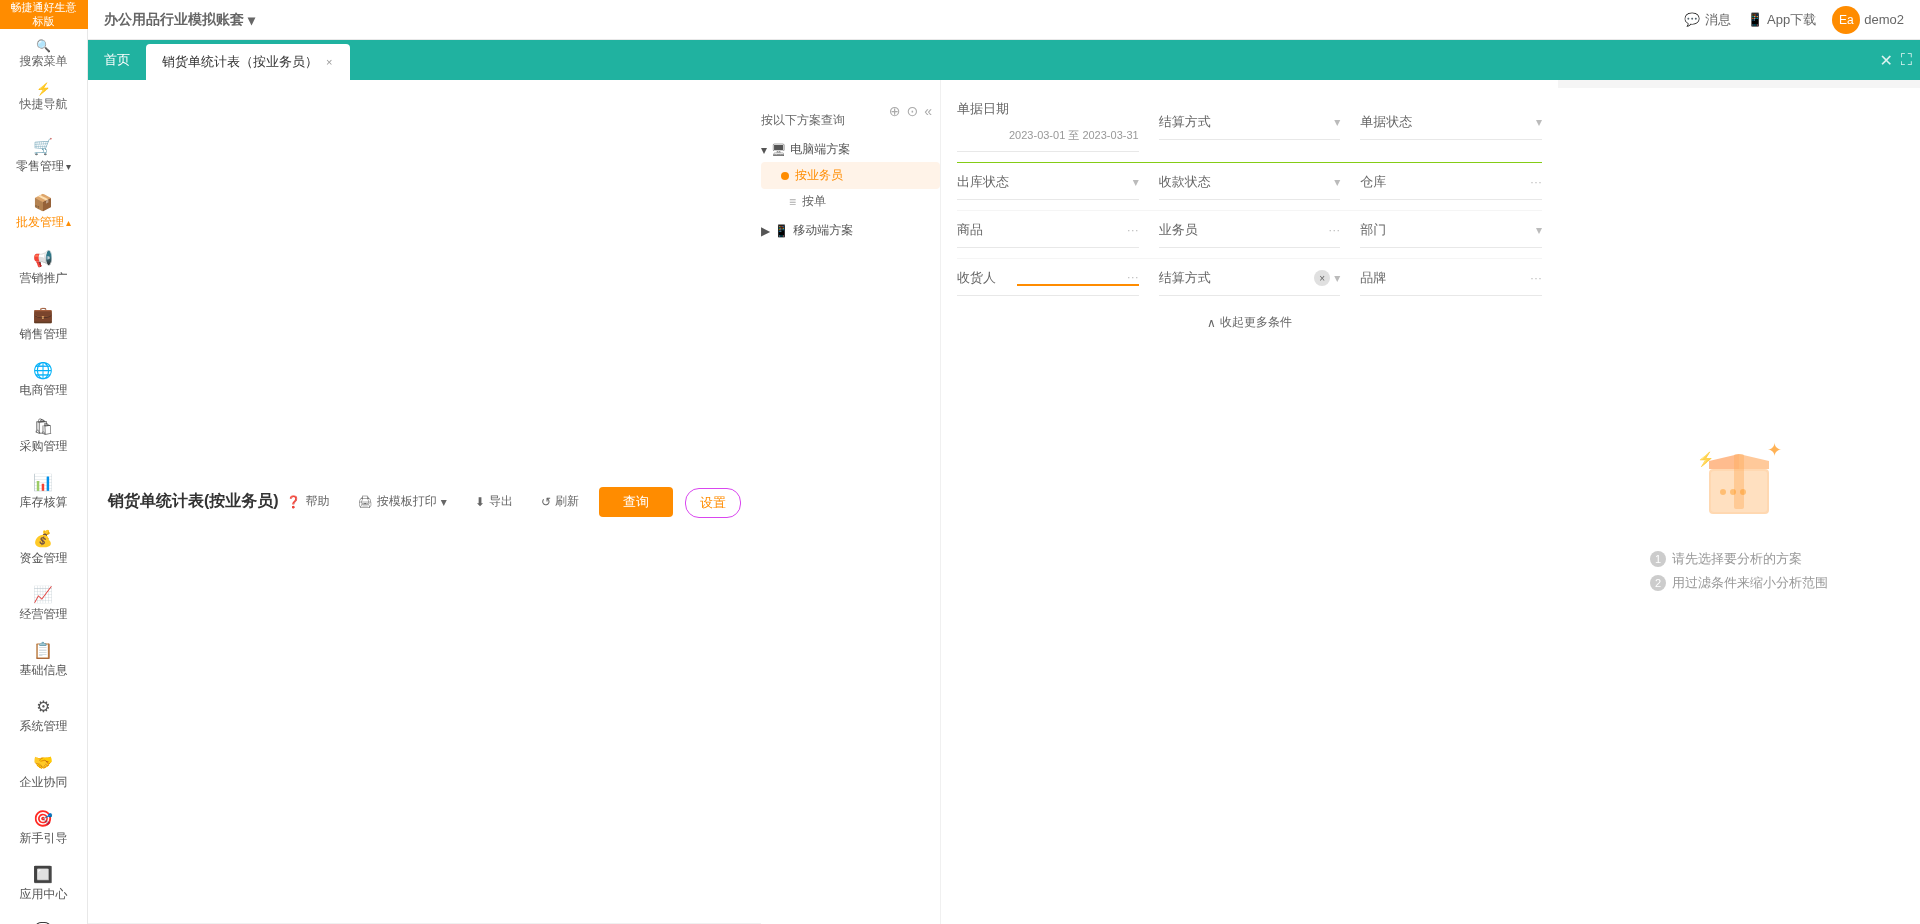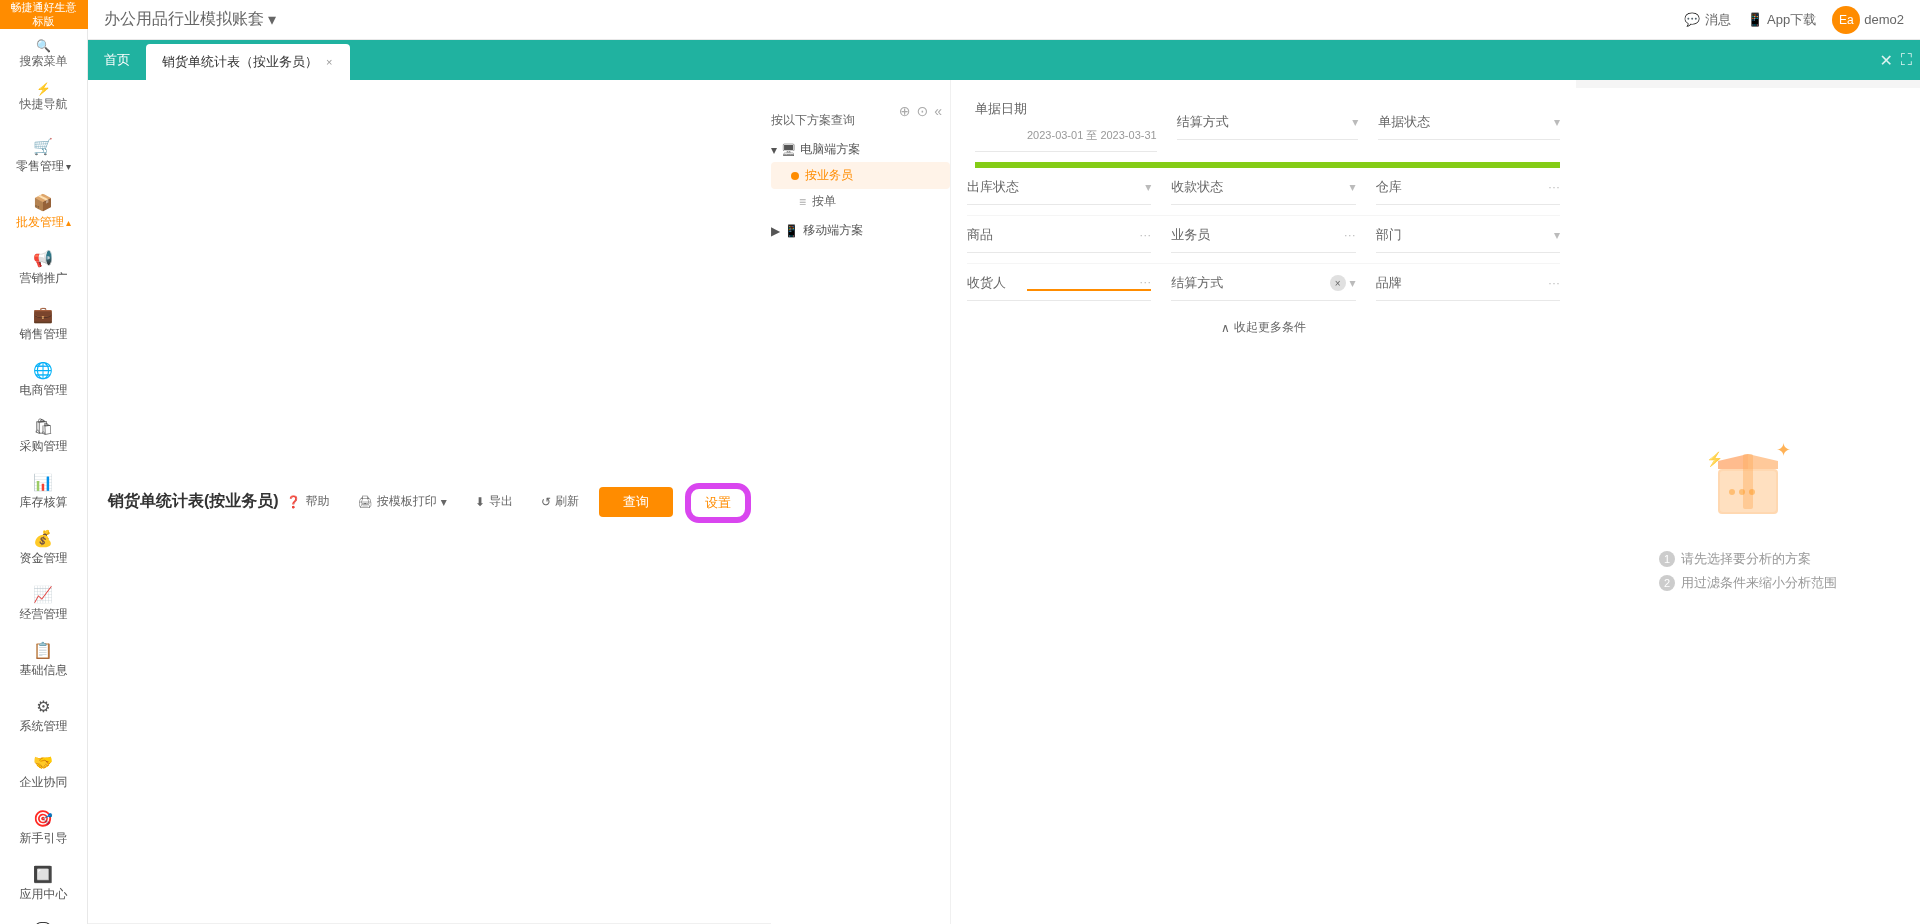--- a/index.html
+++ b/index.html
@@ -16,21 +16,21 @@
     .sidebar-item.active { color: #ff8c00; }
     .sidebar-item-icon { font-size: 16px; margin-bottom: 2px; }
     .sidebar-item-arrow { font-size: 10px; margin-left: 2px; }
     .sidebar-item-row { display: flex; align-items: center; }
 
     
     .main { flex: 1; display: flex; flex-direction: column; overflow: hidden; }
 
     
     .topbar { height: 40px; background: #fff; display: flex; align-items: center; padding: 0 16px; border-bottom: 1px solid #e8e8e8; justify-content: space-between; }
-    .topbar-left { display: flex; gap: 8px; color: #666; font-size: 16px; }
+    .topbar-left { display: flex; gap: 8px; color: #666; font-size: 14px; font-weight: bold; }
     .topbar-dropdown { display: flex; align-items: center; gap: 4px; cursor: pointer; color: #666; }
     .topbar-right { display: flex; align-items: center; gap: 16px; color: #666; font-size: 13px; }
     .topbar-right-item { display: flex; align-items: center; gap: 4px; cursor: pointer; }
     .avatar { width: 28px; height: 28px; border-radius: 50%; background: #ff8c00; display: flex; align-items: center; justify-content: center; color: #fff; font-size: 12px; overflow: hidden; }
 
     
     .tabbar { height: 40px; background: #20b2a0; display: flex; align-items: stretch; }
     .tab { padding: 0 16px; display: flex; align-items: center; cursor: pointer; color: rgba(255,255,255,0.85); font-size: 13px; gap: 6px; white-space: nowrap; }
     .tab.active { background: #fff; color: #333; border-radius: 4px 4px 0 0; margin-top: 4px; }
     .tab-close { color: #999; font-size: 11px; cursor: pointer; padding: 0 2px; }
@@ -40,21 +40,21 @@
 
     
     .content { flex: 1; overflow-y: auto; background: #f5f5f5; display: flex; }
 
     
     .page-header { background: #fff; padding: 12px 20px 0; display: flex; align-items: center; justify-content: space-between; border-bottom: 1px solid #f0f0f0; }
     .page-title { font-size: 16px; font-weight: 600; color: #333; padding-bottom: 12px; }
     .page-actions { display: flex; align-items: center; gap: 12px; padding-bottom: 12px; }
     .page-action-btn { display: flex; align-items: center; gap: 4px; color: #666; font-size: 12px; cursor: pointer; padding: 4px 8px; border-radius: 4px; }
     .btn-primary { background: #ff8c00; color: #fff; border: none; padding: 6px 24px; border-radius: 4px; cursor: pointer; font-size: 13px; }
-    .btn-settings { background: #fff; color: #ff8c00; border: 6px solid #d946ef; padding: 5px 14px; border-radius: 14px; cursor: pointer; font-size: 13px; margin-top: 2px; }
+    .btn-settings { background: #fff; color: #ff8c00; border: 1px solid #d946ef; padding: 5px 14px; border-radius: 14px; cursor: pointer; font-size: 13px; margin-top: 2px; }
 
     
     .scheme-panel { width: 180px; flex-shrink: 0; padding: 12px 0; border-right: 1px solid #f0f0f0; min-height: 200px; }
     .scheme-header { display: flex; align-items: center; gap: 6px; font-size: 12px; color: #666; margin-bottom: 8px; padding-right: 8px; }
     .scheme-header-label { flex: 1; margin-top: 20px; }
     .scheme-header-icons { display: flex; gap: 6px; color: #aaa; }
     .scheme-icon { cursor: pointer; font-size: 14px; }
     .scheme-group { margin-bottom: 4px; }
     .scheme-group-title { display: flex; align-items: center; gap: 4px; font-size: 12px; color: #555; padding: 4px 8px 4px 0; cursor: pointer; }
     .scheme-item { display: flex; align-items: center; gap: 6px; padding: 5px 8px 5px 20px; font-size: 12px; color: #555; cursor: pointer; border-radius: 4px; }
@@ -266,21 +266,21 @@
           <div class="scheme-group-title">
             <span>▶</span>
             <span>📱</span>
             <span>移动端方案</span>
           </div>
         </div>
       </div>
 
       <div class="filter-right">
 
-        <div style="display:grid; grid-template-columns:1fr 1fr 1fr; gap:10px 20px; padding: 10px 0 10px; border-bottom:6px solid #84cc16; align-items:center;margin-left:8px;">
+        <div style="display:grid; grid-template-columns:1fr 1fr 1fr; gap:10px 20px; padding: 10px 0 10px; border-bottom:1px solid #84cc16; align-items:center;">
 
           <div class="filter-cell" style="flex-direction:column; align-items:flex-start; border-bottom:1px solid #e8e8e8; padding-bottom:8px;">
             <div style="display:flex; align-items:center; gap:8px; width:100%;">
               <span class="filter-cell-label">单据日期</span>
             </div>
             <div style="padding-left:52px; color:#999; font-size:11px; margin-top:2px;">2023-03-01 至 2023-03-31</div>
           </div>
 
           <div class="filter-cell">
             <span class="filter-cell-label">结算方式</span>

